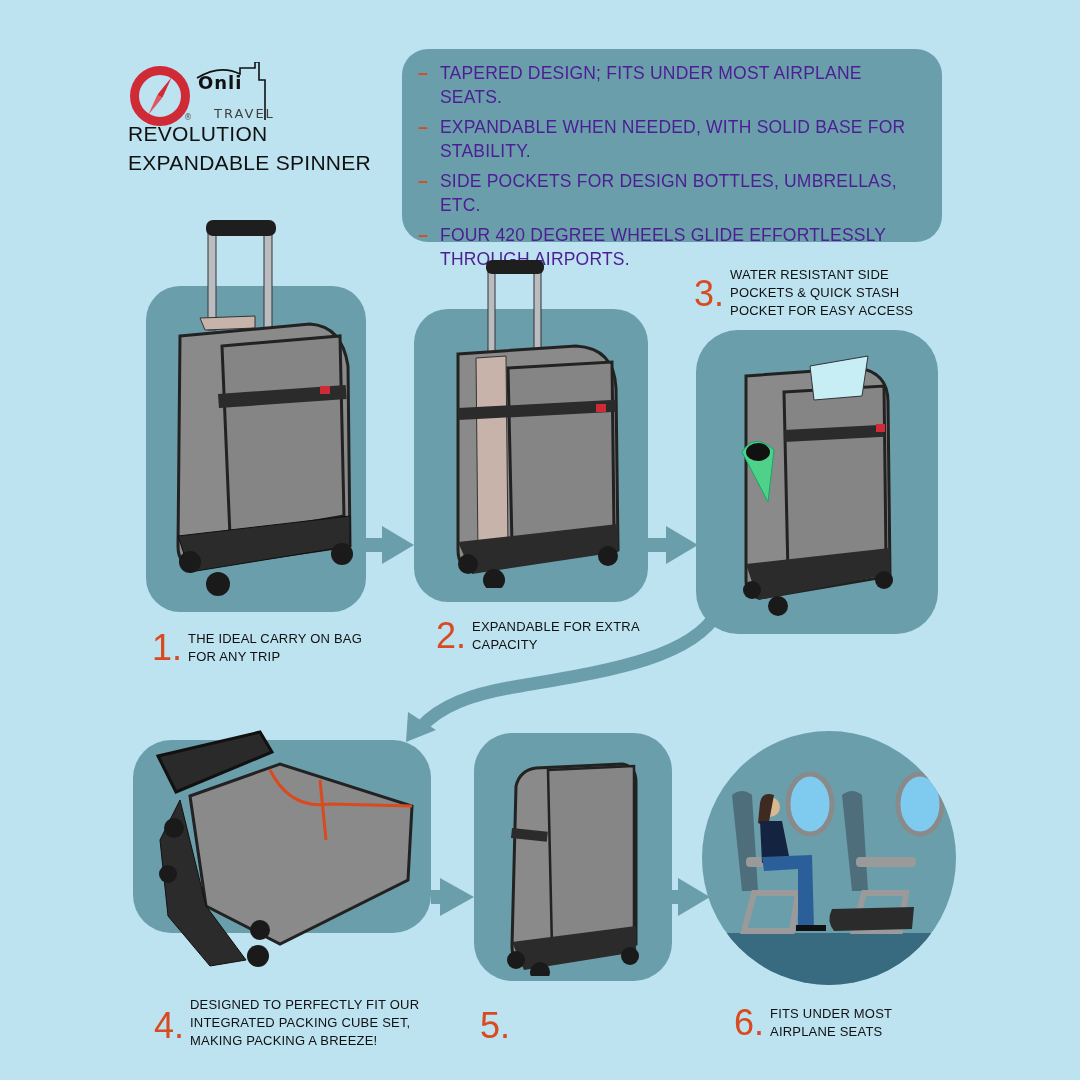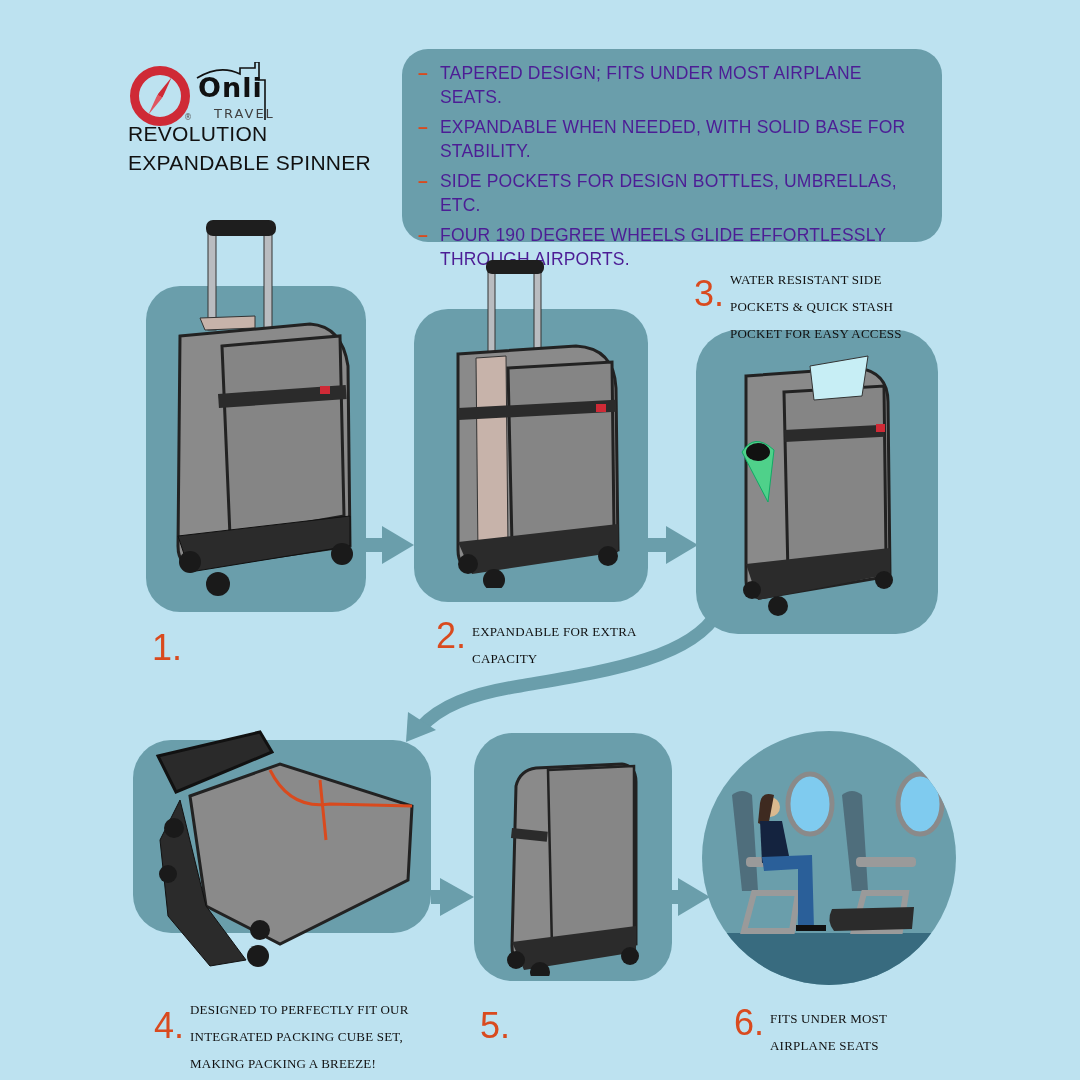--- a/index.html
+++ b/index.html
@@ -17,21 +17,21 @@
     left: 130px; top: 66px; width: 60px; height: 60px;
     border-radius: 50%; border: 9px solid #cf2a36; background: #bde2f0;
   }
   .logo-needle {
     left: 157px; top: 74px; width: 6px; height: 44px;
     background: linear-gradient(#cf2a36 50%, #e05560 50%);
     transform: rotate(32deg); border-radius: 3px;
     clip-path: polygon(50% 0, 100% 50%, 50% 100%, 0 50%);
   }
   .logo-reg { left: 184px; top: 113px; font-size: 8px; color: #555; }
-  .logo-onli { left: 198px; top: 72px; font-size: 27px; font-weight: bold; letter-spacing: 1px; color: #111; }
+  .logo-onli { left: 198px; top: 72px; font-size: 18px; font-weight: bold; letter-spacing: 1px; color: #111; }
   .logo-travel { left: 214px; top: 106px; font-size: 13px; letter-spacing: 2px; color: #404040; }
   .logo-skyline { left: 195px; top: 62px; }
   .title {
     left: 128px; top: 119px; font-size: 21px; line-height: 29px;
     letter-spacing: 0.3px; font-family: "Liberation Sans", sans-serif; color: #111;
   }
 
   
   .features {
     left: 402px; top: 49px; width: 540px; height: 193px;
@@ -50,22 +50,22 @@
   .p5 { left: 474px; top: 733px; width: 198px; height: 248px; border-radius: 38px; }
   .p6 { left: 702px; top: 731px; width: 254px; height: 254px; border-radius: 50%; overflow: hidden; }
 
   
   .step { display: flex; align-items: flex-start; }
   .step .num {
     color: #d94a1e; font-size: 36px; line-height: 36px; font-family: "Liberation Sans", sans-serif;
     margin-right: 6px; flex: none;
   }
   .step .cap {
-    font-size: 13px; line-height: 27px; letter-spacing: 0.2px; text-transform: uppercase;
-    font-family: Liberation Serif, serif; color: #111;
+    font-size: 13px; line-height: 18px; letter-spacing: 0.2px; text-transform: uppercase;
+    font-family: Liberation Sans, sans-serif; color: #111;
   }
   .s1 { left: 152px; top: 630px; }
   .s2 { left: 436px; top: 618px; }
   .s3 { left: 694px; top: 266px; }
   .s4 { left: 154px; top: 996px; }
   .s5 { left: 480px; top: 996px; }
   .s6 { left: 734px; top: 1005px; }
 
   svg { display: block; }
 </style>
@@ -94,21 +94,21 @@
   <div class="feature">
     <span class="dash">–</span>
     <span class="txt">EXPANDABLE WHEN NEEDED, WITH SOLID BASE FOR STABILITY.</span>
   </div>
   <div class="feature">
     <span class="dash">–</span>
     <span class="txt">SIDE POCKETS FOR DESIGN BOTTLES, UMBRELLAS, ETC.</span>
   </div>
   <div class="feature">
     <span class="dash">–</span>
-    <span class="txt">FOUR 190 DEGREE WHEELS GLIDE EFFORTLESSLY THROUGH AIRPORTS.</span>
+    <span class="txt">FOUR 420 DEGREE WHEELS GLIDE EFFORTLESSLY THROUGH AIRPORTS.</span>
   </div>
 </div>
 
 <svg class="abs" style="left:0;top:0" width="1080" height="1080">
   <g fill="#6a9eab">
 
     <rect x="362" y="538" width="20" height="14"></rect>
     <polygon points="382,526 414,545 382,564"></polygon>
 
     <rect x="644" y="538" width="22" height="14"></rect>
@@ -211,20 +211,21 @@
     <circle cx="68" cy="76" r="10" fill="#d9b98f"></circle>
     <path d="M58 72 Q60 60 72 64 L66 96 L56 92 Z" fill="#3e2a20"></path>
     <path d="M58 90 L80 90 L88 130 L60 132 Z" fill="#14233f"></path>
     <path d="M60 126 L110 124 L112 198 L96 198 L96 138 L62 140 Z" fill="#2a5f99"></path>
     <rect x="94" y="194" width="30" height="6" fill="#111"></rect>
   </svg>
 </div>
 
 <div class="abs step s1">
   <span class="num">1.</span>
+  <span class="cap" style="width:190px">THE IDEAL CARRY ON BAG FOR ANY TRIP</span>
 </div>
 <div class="abs step s2">
   <span class="num">2.</span>
   <span class="cap" style="width:190px">EXPANDABLE FOR EXTRA CAPACITY</span>
 </div>
 <div class="abs step s3">
   <span class="num" style="margin-top:10px">3.</span>
   <span class="cap" style="width:200px">WATER RESISTANT SIDE POCKETS &amp; QUICK STASH POCKET FOR EASY ACCESS</span>
 </div>
 <div class="abs step s4">

